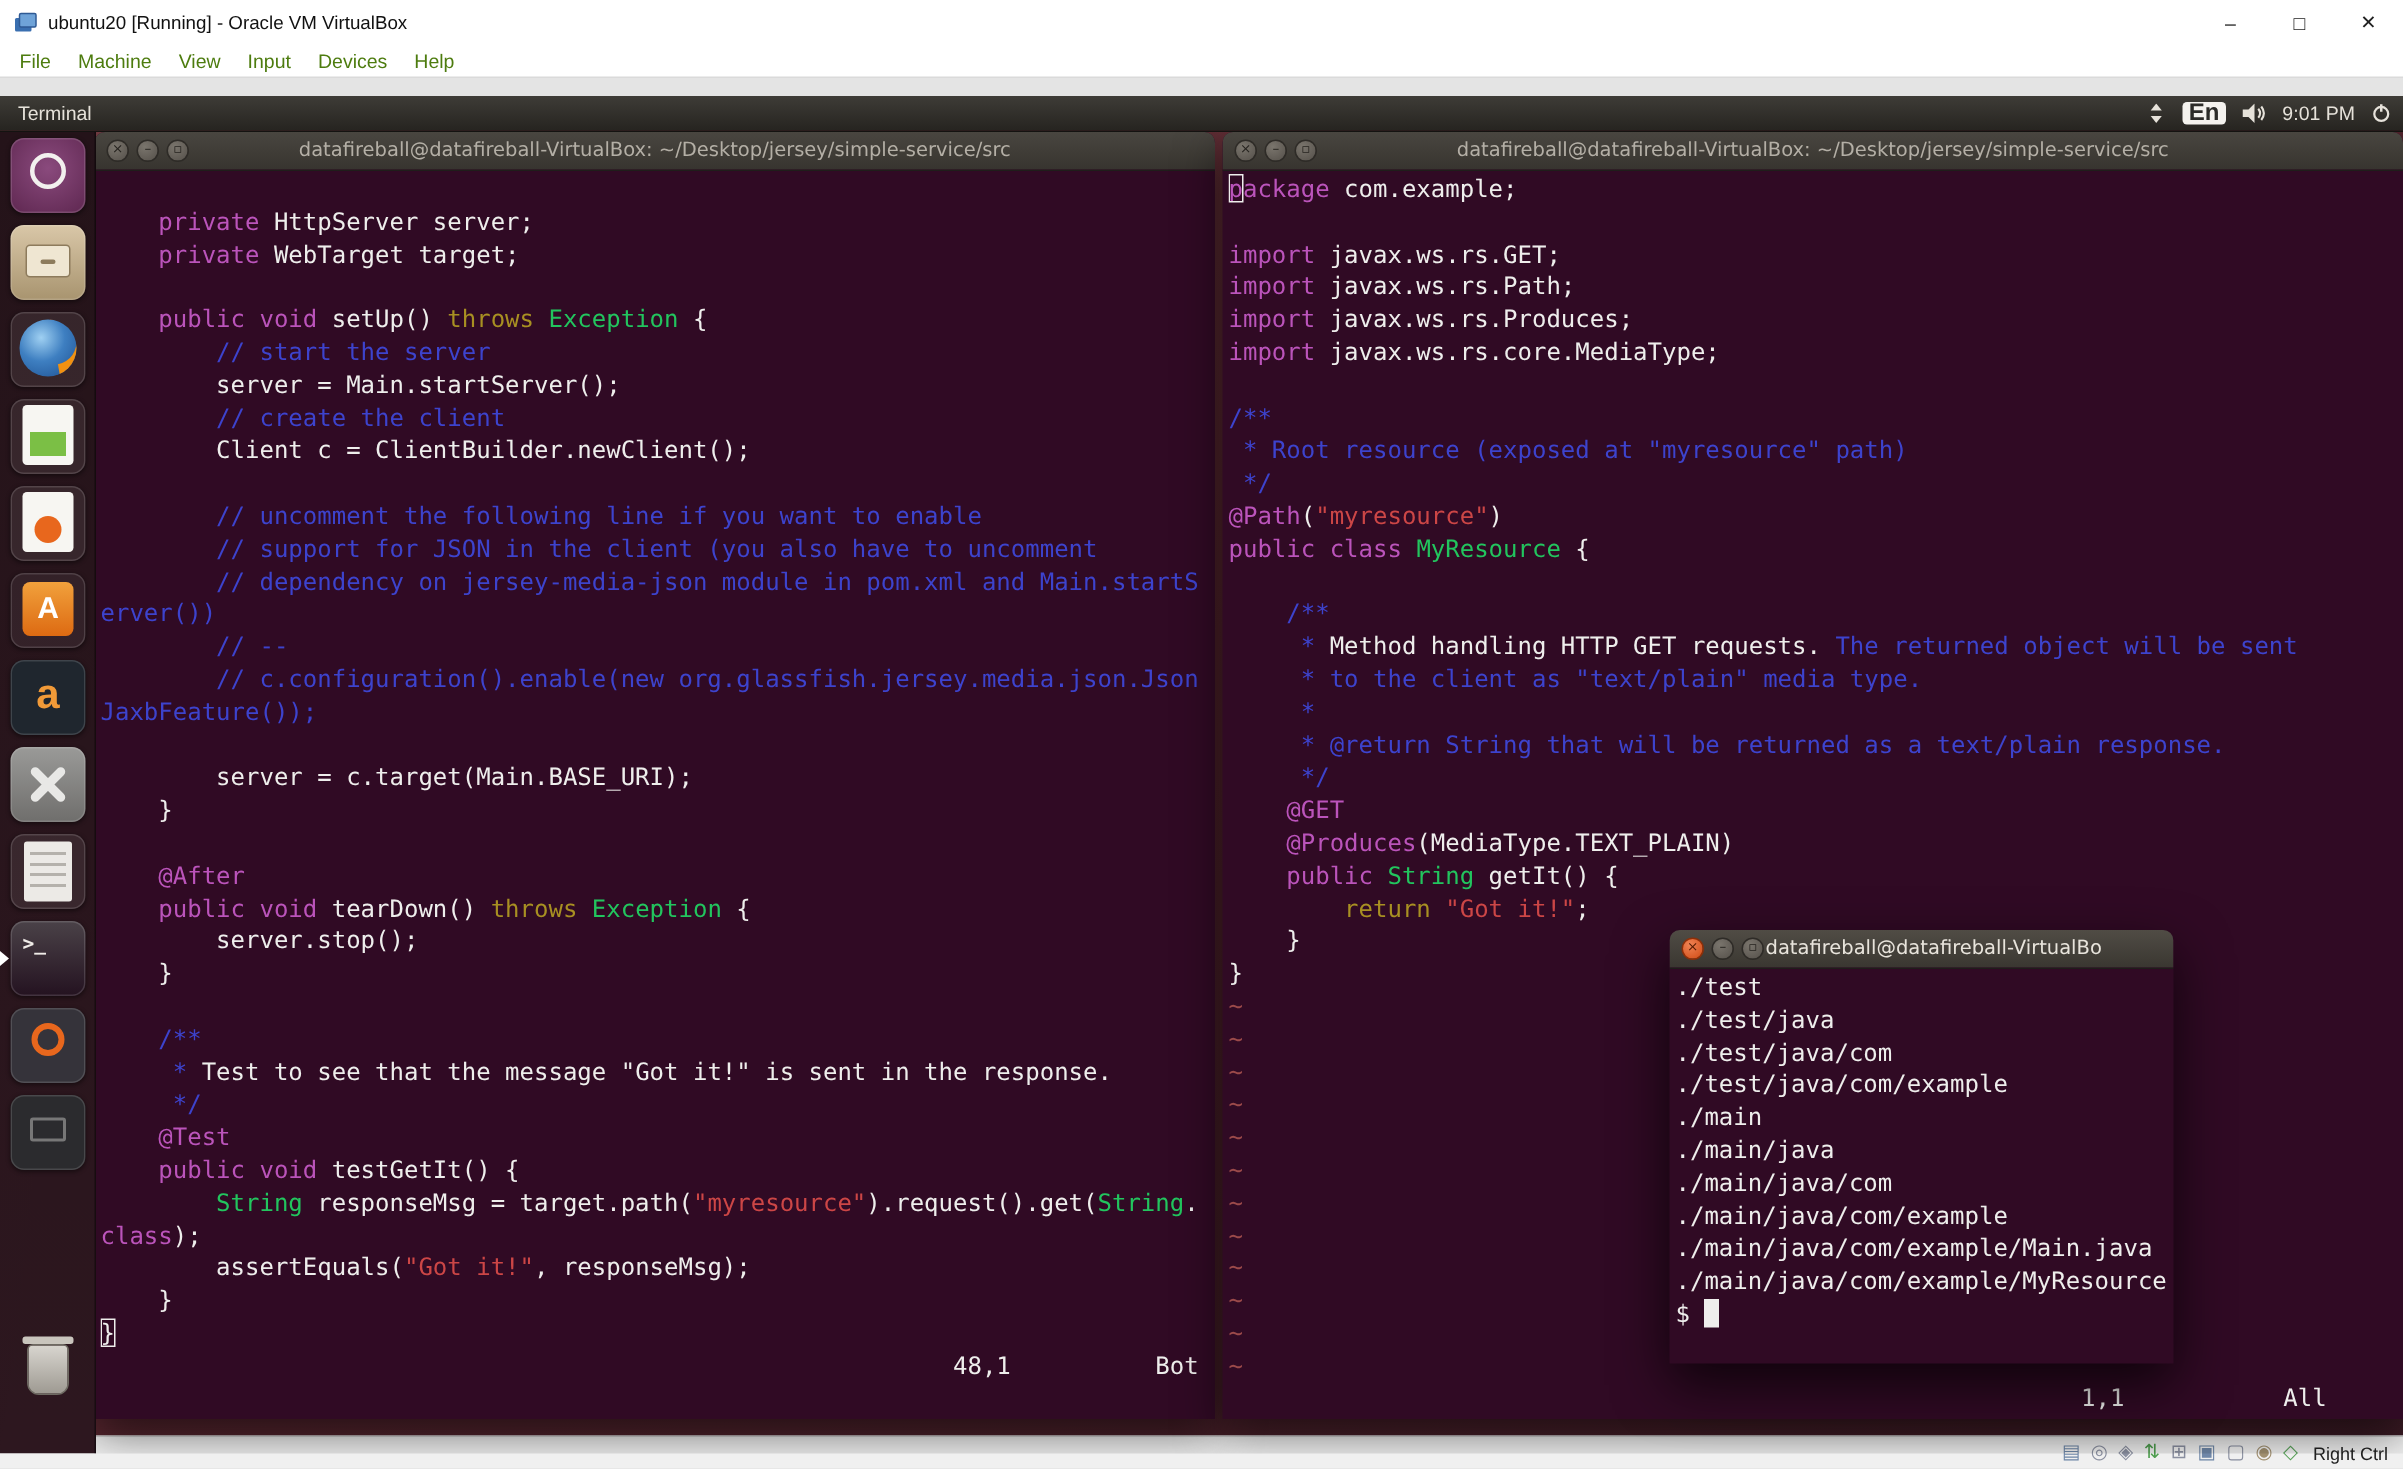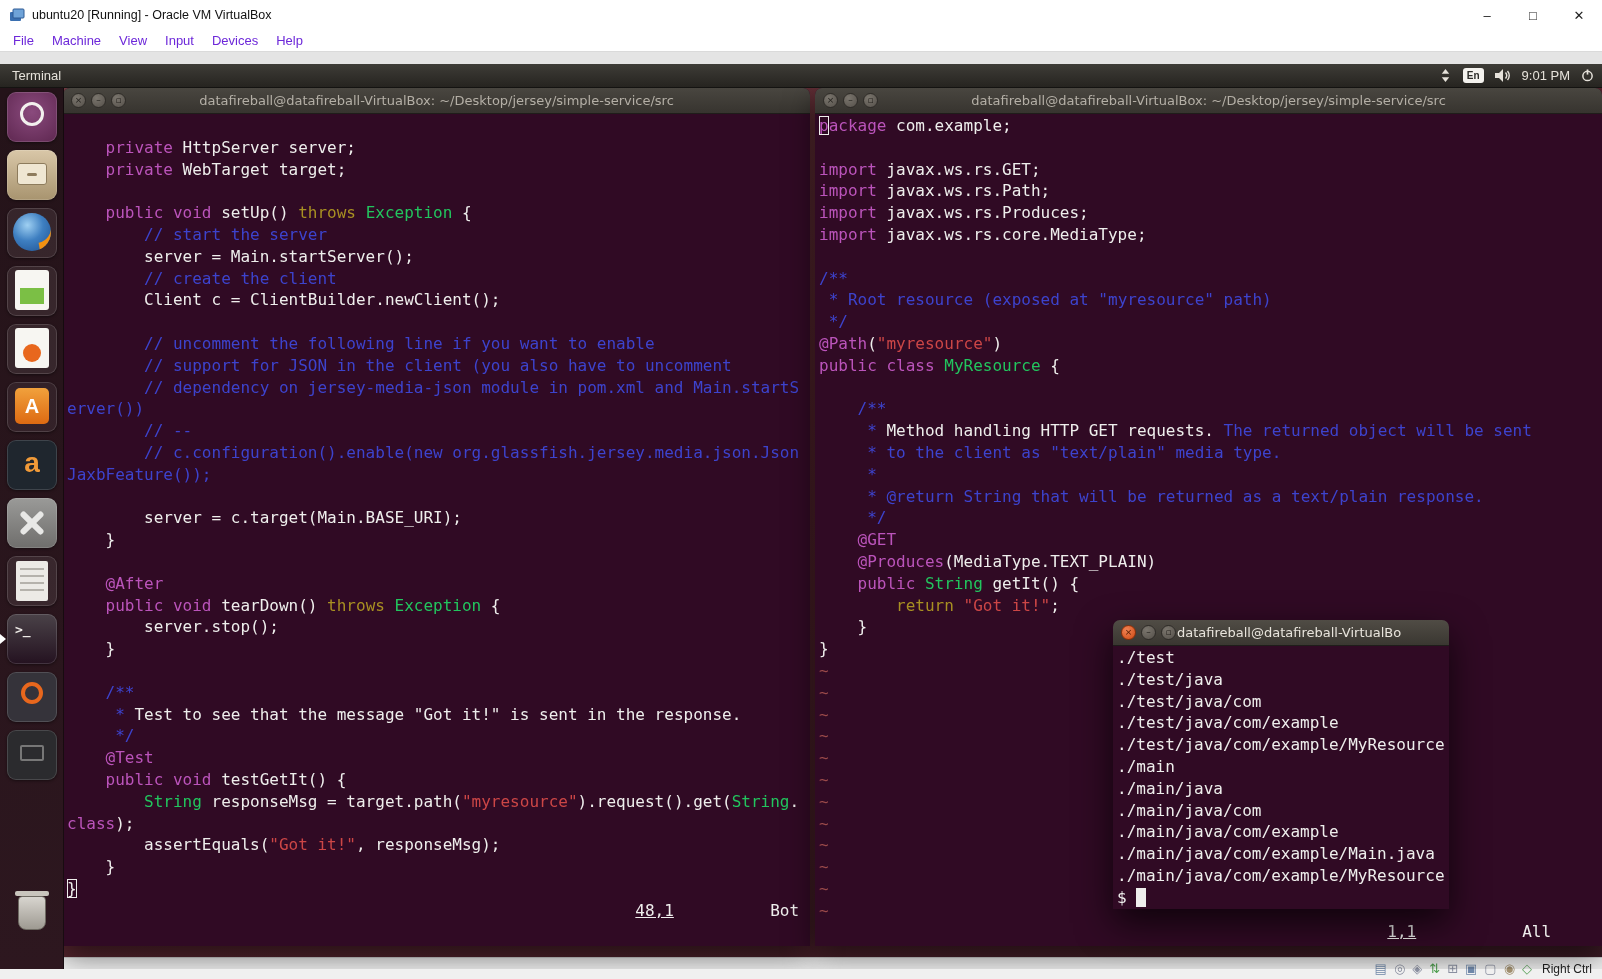--- a/index.html
+++ b/index.html
@@ -6,34 +6,34 @@
   html,body { width:1602px; height:979px; overflow:hidden; }
   body { font-family:"Liberation Sans","DejaVu Sans",sans-serif; background:#e4e4e4; position:relative; }
 
   
   .vbox-titlebar { height:30px; background:#ffffff; display:flex; align-items:center; padding-left:8px; }
   .vbox-logo { width:18px; height:16px; margin-right:6px; }
   .vbox-title { font-size:12.5px; color:#111111; }
   .winbtns { margin-left:auto; display:flex; height:100%; }
   .winbtn { width:46px; display:flex; align-items:center; justify-content:center; font-size:13px; color:#222222; }
   .vbox-menubar { height:22px; background:#ffffff; display:flex; align-items:center; border-bottom:1px solid #dadada; padding-left:4px; }
-  .menu-item { font-size:13px; color:#6d28d9; padding:0 9px; }
+  .menu-item { font-size:13px; color:#4d7c0f; padding:0 9px; }
 
   
   .vm { position:absolute; top:64px; left:0; width:1602px; height:905px; overflow:hidden;
         background:linear-gradient(150deg,#7a4046 0%,#58262f 45%,#3a1a24 100%); }
 
   
   .panel { position:absolute; top:0; left:0; right:0; height:24px;
            background:linear-gradient(#3e3c37,#262420); border-bottom:1px solid #141311;
            display:flex; align-items:center; color:#e6e2da; font-size:13px; padding:0 8px; z-index:20; }
   .appname { margin-left:4px; }
   .panel-right { margin-left:auto; display:flex; align-items:center; gap:11px; }
   .pindic { display:flex; align-items:center; }
-  .enbadge { background:#f4f2ee; color:#2c2b28; font-size:10px; font-weight:bold; border-radius:3px; padding:1px 4px; line-height:13px; }
+  .enbadge { background:#f4f2ee; color:#2c2b28; font-size:16px; font-weight:bold; border-radius:3px; padding:1px 4px; line-height:13px; }
   .clock { font-size:13px; }
 
   
   .launcher { position:absolute; left:0; top:24px; width:64px; bottom:0;
               background:linear-gradient(#241319,#2d171f); border-right:1px solid rgba(0,0,0,.45); z-index:10; }
   .tile { position:absolute; left:7px; width:50px; height:50px; border-radius:9px;
           box-shadow:inset 0 0 0 1px rgba(255,255,255,.14), 0 1px 3px rgba(0,0,0,.45); overflow:visible; }
   .t-dash { top:4px;  background:radial-gradient(circle at 50% 40%,#8a4a7d,#5e2750); }
   .ring { width:24px; height:24px; border:3px solid #f2f0ee; border-radius:50%; margin:10px auto; }
   .t-files { top:62px; background:linear-gradient(#d9c7a8,#a8946f); }
@@ -95,21 +95,21 @@
   .seg.k { color:#bb54bb; }
   .seg.t { color:#22c55e; }
   .seg.c { color:#3d43cd; }
   .seg.s { color:#cc4646; }
   .seg.y { color:#a89022; }
   .seg.tld { color:#9b4a4a; }
   .seg.cur { outline:1px solid #eeeeec; outline-offset:-1px; }
   .seg.blk { background:#eeeeec; color:#300a24; }
   .vimstatus { position:relative; height:21.8px; line-height:21.8px; color:#eeeeec; }
   .vimstatus span { position:absolute; }
-  .vimstatus .ruler { left:59ch;text-decoration:underline; }
+  .vimstatus .ruler { left:59ch; }
   .vimstatus .scroll { left:73ch; }
   .term-small .ttl { justify-content:flex-start; padding-left:64px; }
 
   
   .vbox-statusbar { position:absolute; top:957px; left:0; width:1602px; height:22px; background:#f0f0f0;
                     border-top:1px solid #cfcfcf; display:flex; align-items:center; justify-content:flex-end;
                     padding-right:10px; gap:7px; }
   .sb-icons { display:flex; align-items:center; gap:7px; }
   .sb-icon { font-size:13px; line-height:1; font-family:"DejaVu Sans",sans-serif; }
   .hostkey { font-size:12px; color:#222222; margin-left:3px; }
@@ -333,21 +333,20 @@
         <span class="cbtn">▫</span>
       </div>
       <span class="title">datafireball@datafireball-VirtualBo</span>
     </div>
     <div class="tbody">
       <div>
           <div class="trow"><span class="seg w">./test</span></div>
           <div class="trow"><span class="seg w">./test/java</span></div>
           <div class="trow"><span class="seg w">./test/java/com</span></div>
           <div class="trow"><span class="seg w">./test/java/com/example</span></div>
-          <div class="trow"><span class="seg w">./test/java/com/example/MyResource</span></div>
           <div class="trow"><span class="seg w">./main</span></div>
           <div class="trow"><span class="seg w">./main/java</span></div>
           <div class="trow"><span class="seg w">./main/java/com</span></div>
           <div class="trow"><span class="seg w">./main/java/com/example</span></div>
           <div class="trow"><span class="seg w">./main/java/com/example/Main.java</span></div>
           <div class="trow"><span class="seg w">./main/java/com/example/MyResource</span></div>
           <div class="trow"><span class="seg w">$ </span><span class="seg blk"> </span></div>
         </div>
     </div>
   </div>

